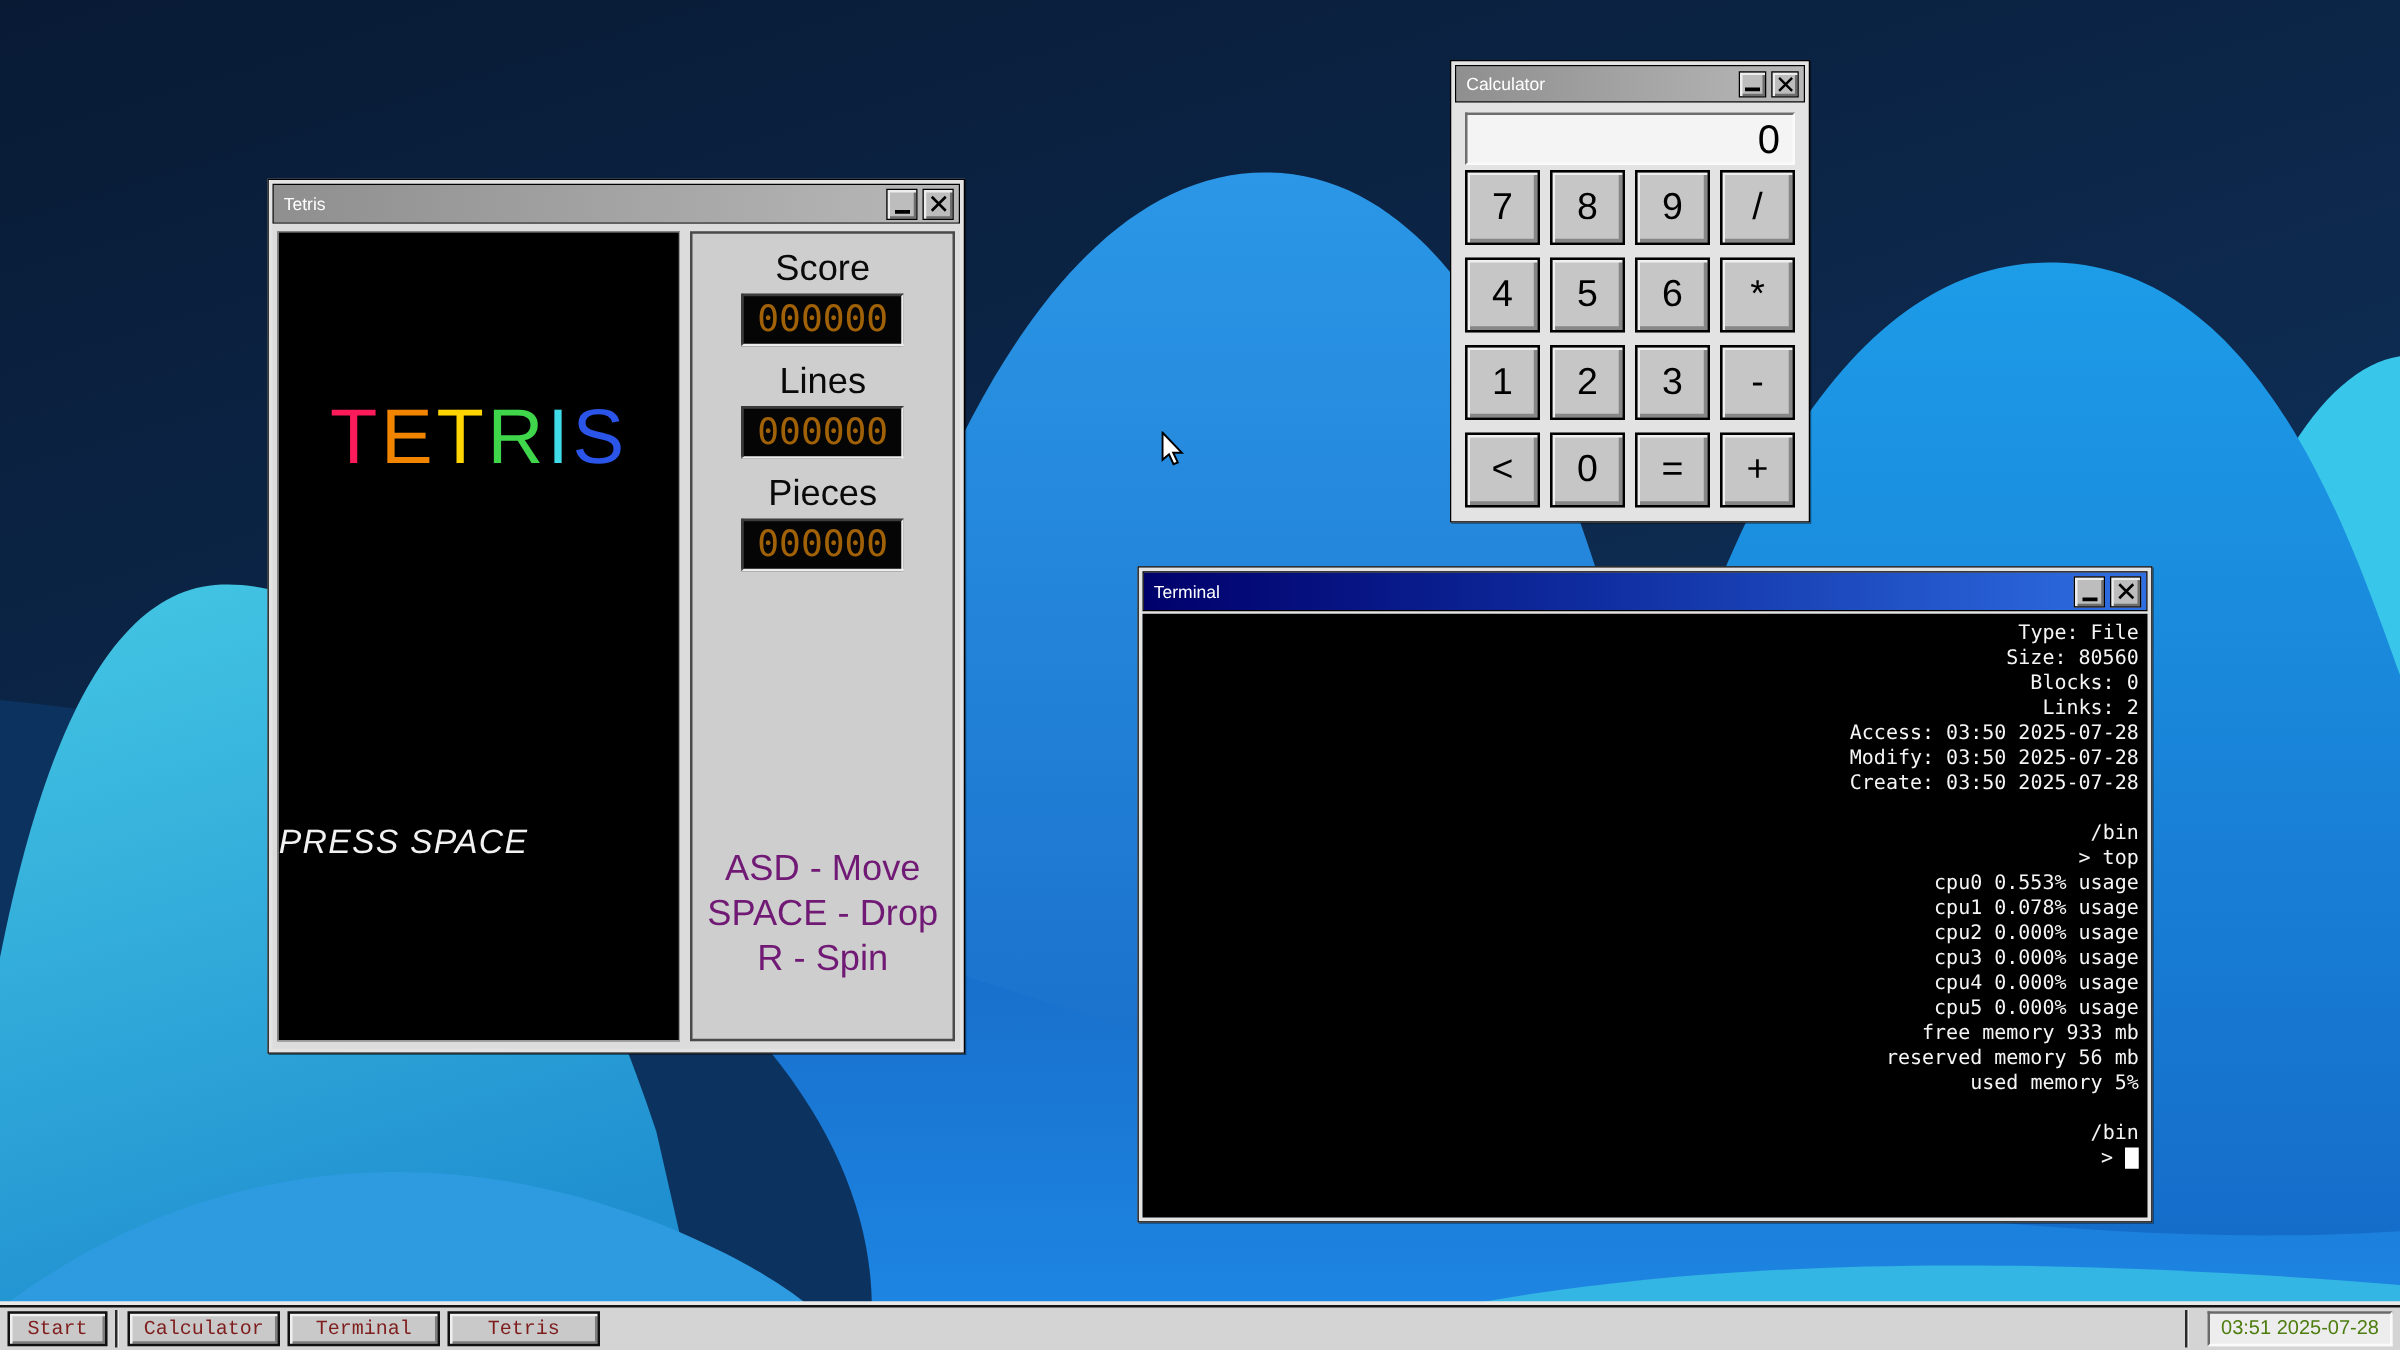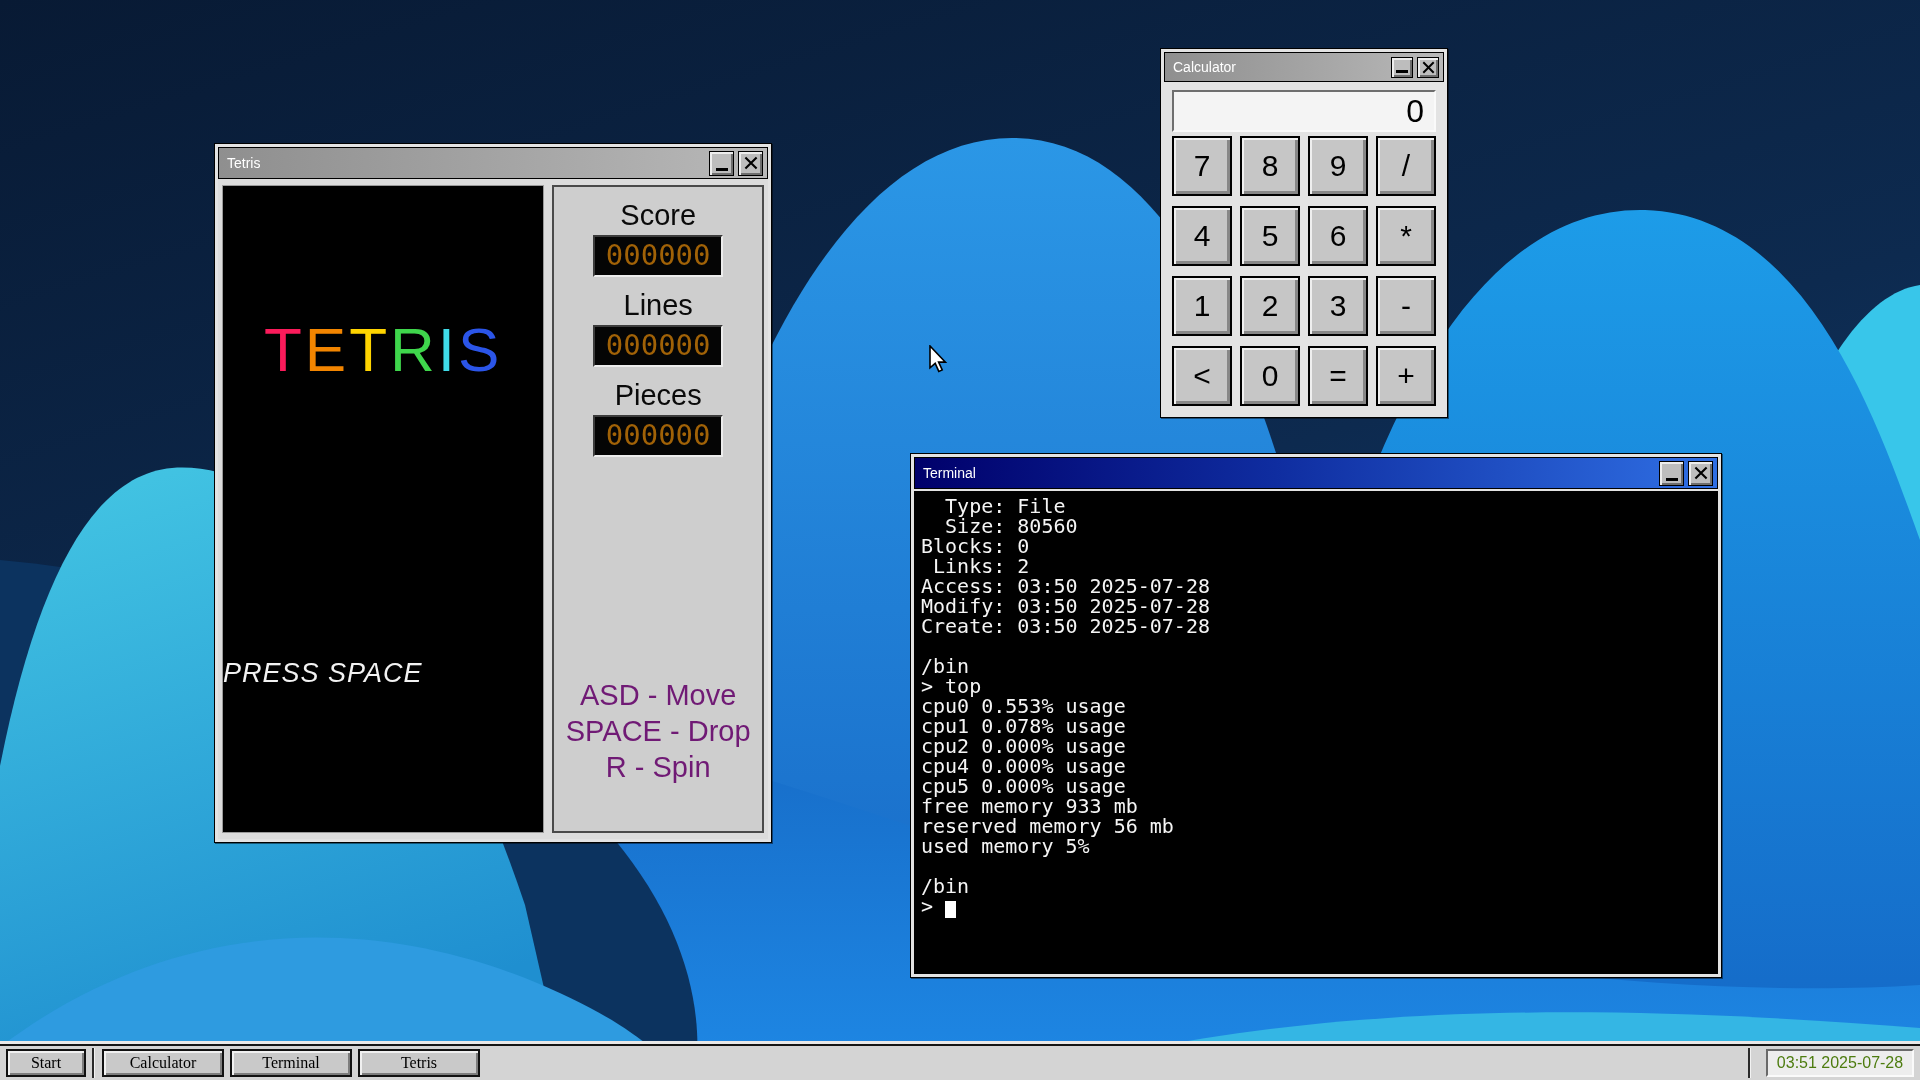--- a/index.html
+++ b/index.html
@@ -51,32 +51,32 @@
   .calc-grid { display:grid; grid-template-columns:repeat(4,60px); grid-auto-rows:60px;
                gap:10px 8px; margin:4px 8px 8px; }
   .calc-btn { background:#c6c6c6; border:2px solid #000;
               box-shadow:inset 2px 2px 0 #efefef, inset -3px -3px 0 #878787;
               font-size:30px; color:#000; font-family:"Liberation Sans", sans-serif;
               display:flex; align-items:center; justify-content:center; cursor:default; }
 
   
   #term-win { left:910px; top:453px; width:812px; }
   .terminal-screen { margin-top:2px; height:483px; background:#000; padding:5px 7px;
-                     font-family:"DejaVu Sans Mono", monospace; font-size:20px; color:#f5f5f5; }
+                     font-family:"DejaVu Sans Mono", monospace; font-size:16px; color:#f5f5f5;text-align:right; }
   .term-line { height:20px; line-height:20px; white-space:pre; }
   .term-cursor { display:inline-block; width:11px; height:17px; background:#fff;
                  vertical-align:text-bottom; }
 
   
   .taskbar { position:absolute; left:0; bottom:0; width:1920px; height:36px; z-index:50;
              background:#d4d4d4; border-top:2px solid #141414; box-shadow:0 -3px 0 #e8e8e8;
              display:flex; align-items:center; padding:0 4px; }
   .task-btn { height:28px; border:2px solid #111; background:#c9c9c9;
               box-shadow:inset 2px 2px 0 #f0f0f0, inset -2px -2px 0 #7d7d7d;
-              font-size:16px; color:#000000; font-family:Liberation Serif, serif;
+              font-size:16px; color:#7f1d1d; font-family:Liberation Mono, monospace;
               display:flex; align-items:center; justify-content:center; cursor:default; }
   .task-btn.start { width:80px; margin-left:2px; }
   .task-btn.app { width:122px; margin-left:6px; }
   .task-sep { width:2px; height:30px; background:#2a2a2a; margin:0 2px 0 6px;
               box-shadow:1px 0 0 #f2f2f2; }
   .clock { width:148px; height:28px; margin-left:14px; margin-right:2px; background:#ededed;
            border:2px solid; border-color:#6a6a6a #fafafa #fafafa #6a6a6a;
            font-size:16px; color:#4d7c0f; display:flex; align-items:center; justify-content:center; }
   .spacer { flex:1; }
 
@@ -210,20 +210,21 @@
         <div class="term-line"> Links: 2</div>
         <div class="term-line">Access: 03:50 2025-07-28</div>
         <div class="term-line">Modify: 03:50 2025-07-28</div>
         <div class="term-line">Create: 03:50 2025-07-28</div>
         <div class="term-line"></div>
         <div class="term-line">/bin</div>
         <div class="term-line">&gt; top</div>
         <div class="term-line">cpu0 0.553% usage</div>
         <div class="term-line">cpu1 0.078% usage</div>
         <div class="term-line">cpu2 0.000% usage</div>
+        <div class="term-line">cpu3 0.000% usage</div>
         <div class="term-line">cpu4 0.000% usage</div>
         <div class="term-line">cpu5 0.000% usage</div>
         <div class="term-line">free memory 933 mb</div>
         <div class="term-line">reserved memory 56 mb</div>
         <div class="term-line">used memory 5%</div>
         <div class="term-line"></div>
         <div class="term-line">/bin</div>
       </div>
     <div class="term-line"><span>&gt; </span><span class="term-cursor"></span></div>
   </div>

